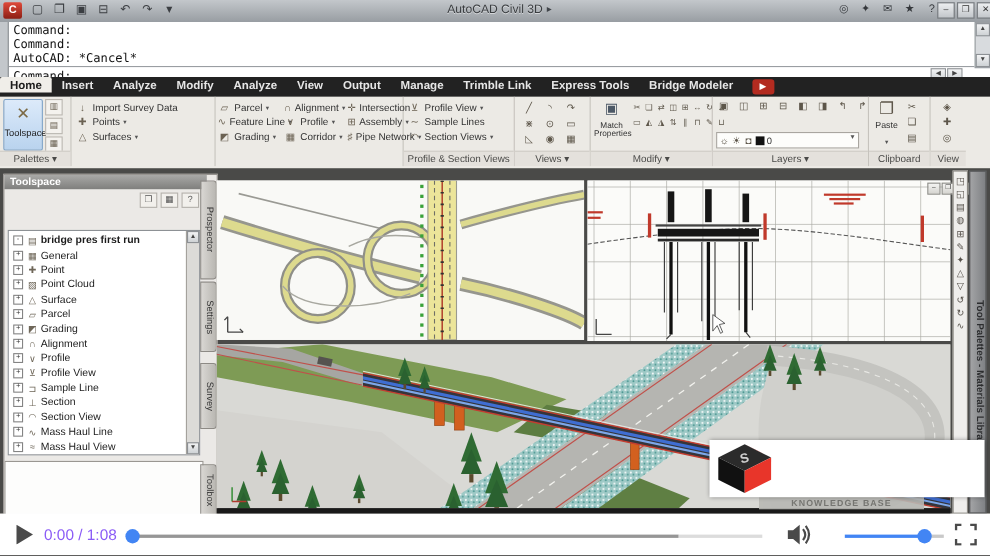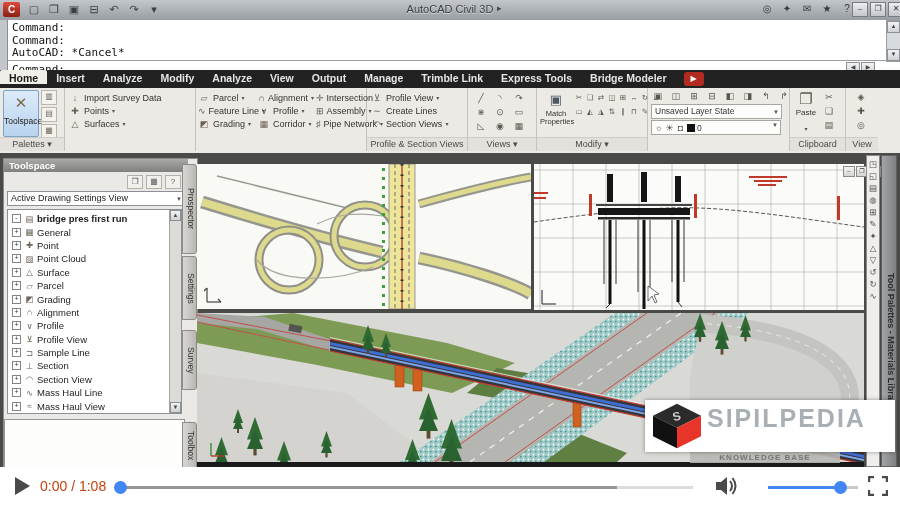--- a/index.html
+++ b/index.html
@@ -107,21 +107,21 @@
     text-align:center;box-sizing:border-box;padding-top:60px;}
   
   .kbstrip{position:absolute;left:690px;top:452px;width:150px;height:11px;background:#b8b8b4;opacity:.9;
     font-size:8px;font-weight:bold;color:#6d6d69;letter-spacing:1px;text-align:center;line-height:11px;}
   .logocard{position:absolute;left:645px;top:400px;width:250px;height:52px;background:#fff;box-shadow:0 0 4px rgba(0,0,0,.4);}
   .logobrand{position:absolute;left:62px;top:4px;font-size:25px;font-weight:bold;color:#a9b0b5;letter-spacing:2px;}
   .logobar{position:absolute;left:62px;top:35px;width:184px;height:13px;background:#0d0d0d;color:#fff;
     font-size:9px;font-weight:bold;letter-spacing:1.6px;text-align:center;line-height:13px;}
   
   .playerbar{position:absolute;left:0;top:467px;width:900px;height:38px;background:#fff;}
-  .ptime{position:absolute;left:40px;top:11px;font-size:14px;color:#c2410c;}
+  .ptime{position:absolute;left:40px;top:11px;font-size:14px;color:#8b5cf6;}
   .ptrack{position:absolute;left:120px;top:486px;height:3px;background:#969696;}
   .ptrack2{position:absolute;top:486px;height:3px;background:#dcdcdc;}
   .pdot{position:absolute;width:13px;height:13px;border-radius:50%;background:#4285f4;}
   .vtrack{position:absolute;left:768px;top:486px;width:72px;height:3px;background:#4285f4;}
   .vtrack2{position:absolute;left:840px;top:486px;width:18px;height:3px;background:#c9c9c9;}
 </style>
 </head>
 <body>
 
 <div class="stage">
@@ -289,21 +289,21 @@
     <div class="panel" style="left:367px;width:100px;">
       <div style="position:absolute;left:4px;top:3px;">
 
       <div class="ritem">
           <span class="ric">⊻</span>
           <span class="rlb">Profile View</span>
             <span class="rar">▾</span>
           </div>
           <div class="ritem">
           <span class="ric">∼</span>
-          <span class="rlb">Create Lines</span>
+          <span class="rlb">Sample Lines</span>
             <span class="rar"></span>
           </div>
           <div class="ritem">
           <span class="ric">◠</span>
           <span class="rlb">Section Views</span>
             <span class="rar">▾</span>
           </div>
         </div>
       <div class="plabel"><span>Profile &amp; Section Views</span></div>
     </div>
@@ -356,34 +356,32 @@
 
       <span class="gi">▣</span>
           <span class="gi">◫</span>
           <span class="gi">⊞</span>
           <span class="gi">⊟</span>
           <span class="gi">◧</span>
           <span class="gi">◨</span>
           <span class="gi">↰</span>
           <span class="gi">↱</span>
         </div>
-      <div class="layersel">
-        <span>Unsaved Layer State</span><span class="ddar">▼</span>
-      </div>
       <div class="layerrow">
         <span style="display:flex;gap:2px;">
 
         <span class="gi" style="width:9px;">☼</span>
             <span class="gi" style="width:9px;">☀</span>
             <span class="gi" style="width:9px;">◘</span>
           </span>
         <span class="sw"></span>
         <span style="font-size:8.5px;color:#333;">0</span>
         <span class="ddar">▼</span>
       </div>
+      <div class="plabel"><span>Layers</span> ▾</div>
     </div>
 
     <div class="panel" style="left:790px;width:55px;">
       <div class="pastebtn">
         <span class="mi">❐</span>
         <span class="ml">Paste</span><span class="rar">▾</span>
       </div>
       <div class="iconsgrid" style="position:absolute;left:33px;top:3px;grid-template-columns:14px;">
 
       <span class="gi">✂</span>
@@ -407,23 +405,20 @@
   <div class="mainbg"></div>
 
   <div class="tspal">
     <div class="tshead">Toolspace</div>
     <div class="tsicons">
 
     <span class="tsi">❐</span>
         <span class="tsi">▦</span>
         <span class="tsi">?</span>
       </div>
-    <div class="tsdrop">
-      <span>Active Drawing Settings View</span><span class="ddar">▼</span>
-    </div>
     <div class="treebox">
       <div style="position:absolute;left:0;top:2px;">
 
       <div class="trow">
           <span class="texp">-</span>
           <span class="tglyph">▤</span>
           <span class="tlabel bold">bridge pres first run</span>
         </div>
           <div class="trow">
           <span class="texp">+</span>
@@ -710,21 +705,20 @@
 
   <div class="kbstrip">KNOWLEDGE BASE</div>
   <div class="logocard">
     <svg width="56" height="48" viewBox="0 0 60 52" style="position:absolute;left:4px;top:2px;">
       <polygon points="30,2 56,15 30,28 4,15" fill="#2b2b2b"></polygon>
       <polygon points="30,2 56,15 43,8.5" fill="#e8352a"></polygon>
       <polygon points="4,15 30,28 30,50 4,37" fill="#111111"></polygon>
       <polygon points="56,15 30,28 30,50 56,37" fill="#e8352a"></polygon>
       <text x="30" y="20" font-size="13" font-weight="bold" fill="#cfcfcf" text-anchor="middle" font-family="Liberation Sans, sans-serif" transform="rotate(-14 30 17)">S</text>
     </svg>
-    <div class="logobrand">SIPILPEDIA</div>
   </div>
 
   <div class="playerbar">
     <svg width="16" height="18" viewBox="0 0 16 18" style="position:absolute;left:14px;top:10px;">
       <polygon points="1,0 16,9 1,18" fill="#4a4a4a"></polygon>
     </svg>
     <div class="ptime">0:00 / 1:08</div>
     <svg width="22" height="20" viewBox="0 0 22 20" style="position:absolute;left:716px;top:9px;">
       <polygon points="0,6 5,6 11,1 11,19 5,14 0,14" fill="#4a4a4a"></polygon>
       <path d="M14,5 Q18,10 14,15" stroke="#4a4a4a" stroke-width="2" fill="none"></path>

